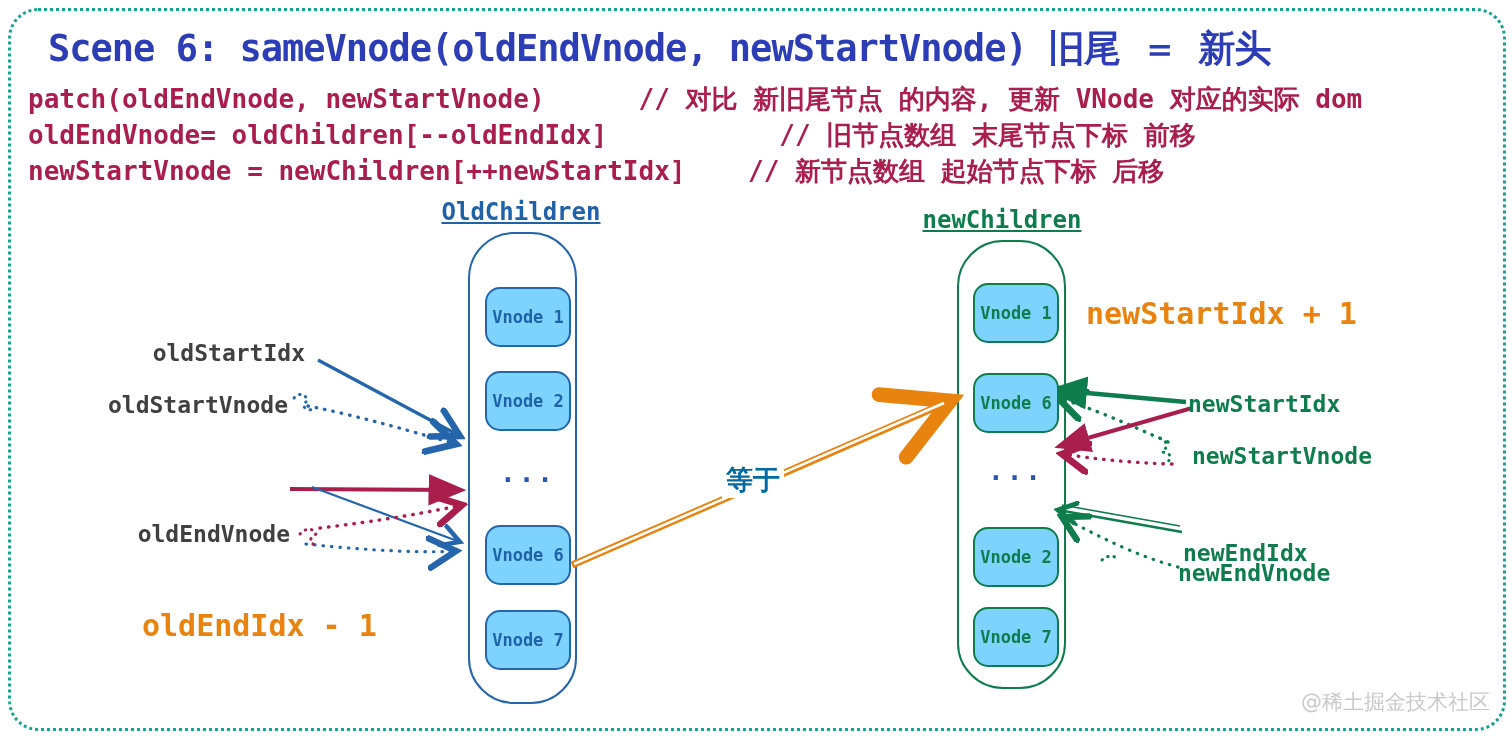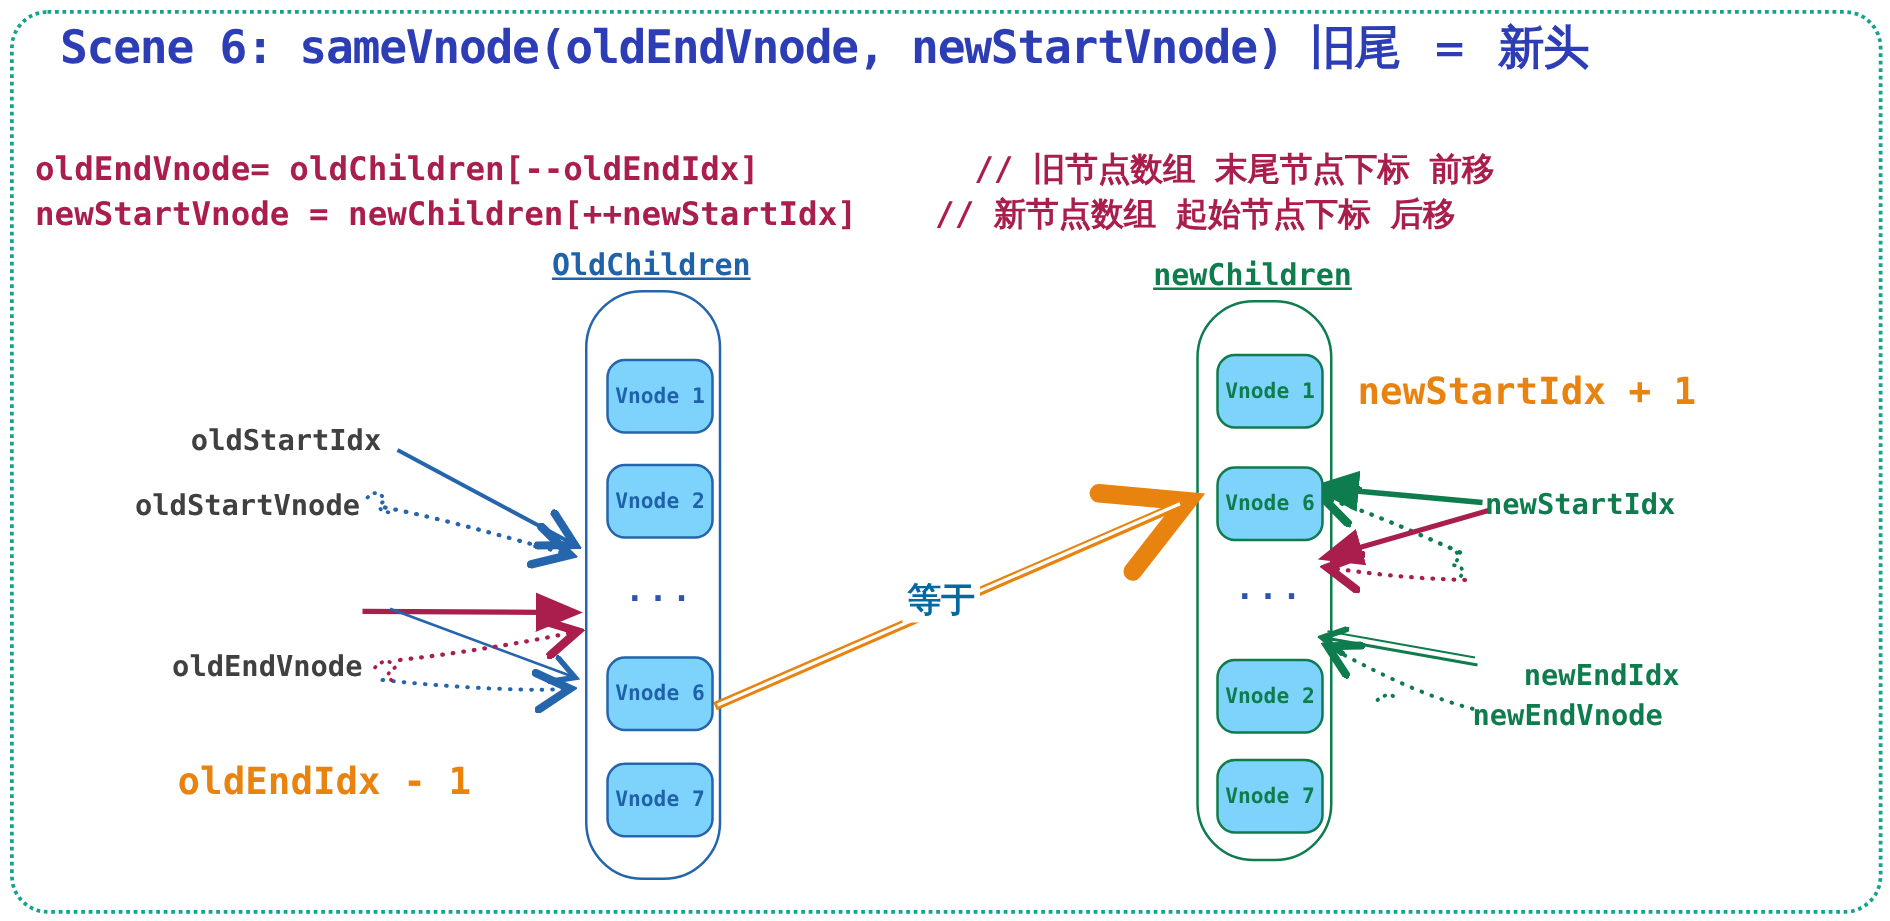--- a/index.html
+++ b/index.html
@@ -7,21 +7,21 @@
     position:relative;width:1512px;height:737px;background:#ffffff;
     font-family:"DejaVu Sans Mono","Liberation Mono",monospace;
     overflow:hidden;box-sizing:border-box;
   }
   #frame{
     position:absolute;left:8px;top:8px;width:1492px;height:717px;
     border:3.5px dotted #15a38f;border-radius:30px;pointer-events:none;
   }
   .abs{position:absolute;white-space:pre;}
   #title{
-    left:48px;top:13px;font-size:37px;font-weight:bold;color:#2d3db5;
+    left:48px;top:24px;font-size:37px;font-weight:bold;color:#2d3db5;
     letter-spacing:-1px;z-index:10;
   }
   .code-line{
     left:28px;font-size:26px;font-weight:bold;color:#aa1e4e;z-index:10;
   }
   .col-label{font-size:24px;font-weight:bold;z-index:10;text-align:center;width:160px;text-decoration:underline;}
   #old-col-label{left:441px;top:198px;color:#1f62aa;}
   #new-col-label{left:922px;top:206px;color:#0f7c4d;}
   .container-box{
     position:absolute;border-radius:46px;background:transparent;z-index:4;
@@ -56,20 +56,21 @@
 </style>
 </head>
 <body>
 
 <div id="stage">
 
   <div id="frame"></div>
 
   <div class="abs" id="title">Scene 6: sameVnode(oldEndVnode, newStartVnode) 旧尾 ＝ 新头</div>
 
+  <div class="abs code-line" style="top:82px;">patch(oldEndVnode, newStartVnode)      // 对比 新旧尾节点 的内容, 更新 VNode 对应的实际 dom</div>
   <div class="abs code-line" style="top:118px;">oldEndVnode= oldChildren[--oldEndIdx]           // 旧节点数组 末尾节点下标 前移</div>
   <div class="abs code-line" style="top:154px;">newStartVnode = newChildren[++newStartIdx]    // 新节点数组 起始节点下标 后移</div>
 
   <div class="abs col-label" id="old-col-label">OldChildren</div>
   <div class="container-box" id="old-container"></div>
   <div class="vnode-box vnode-old" style="top:287px;">Vnode 1</div>
   <div class="vnode-box vnode-old" style="top:371px;">Vnode 2</div>
   <div class="ellipsis" style="left:500px;top:458px;">...</div>
   <div class="vnode-box vnode-old" style="top:525px;">Vnode 6</div>
   <div class="vnode-box vnode-old" style="top:610px;">Vnode 7</div>
@@ -81,26 +82,28 @@
   <div class="ellipsis" style="left:988px;top:456px;">...</div>
   <div class="vnode-box vnode-new" style="top:527px;">Vnode 2</div>
   <div class="vnode-box vnode-new" style="top:607px;">Vnode 7</div>
 
   <div class="abs ptr-label ptr-blue" style="left:105px;top:340px;">oldStartIdx</div>
   <div class="abs ptr-label ptr-blue" style="left:88px;top:392px;">oldStartVnode</div>
   <div class="abs ptr-label ptr-blue" style="left:90px;top:521px;">oldEndVnode</div>
   <div class="abs orange-note" style="left:142px;top:608px;">oldEndIdx - 1</div>
 
   <div class="abs ptr-label ptr-green" style="left:1188px;top:391px;">newStartIdx</div>
-  <div class="abs ptr-label ptr-green" style="left:1183px;top:528px;margin-left:36px;">newEndIdx</div>
+  <div class="abs ptr-label ptr-green" style="left:1192px;top:443px;">newStartVnode</div>
+  <div class="abs ptr-label ptr-green" style="left:1183px;top:540px;">newEndIdx</div>
   <div class="abs ptr-label ptr-green" style="left:1178px;top:560px;">newEndVnode</div>
   <div class="abs orange-note" style="left:1086px;top:296px;">newStartIdx + 1</div>
 
   <div class="abs" id="equals-label">等于</div>
 
+  <div class="abs" id="watermark">@稀土掘金技术社区</div>
 
   <svg id="arrows" width="1512" height="737" viewBox="0 0 1512 737">
     <defs>
       <marker id="vBlue" viewBox="0 0 12 12" refX="10" refY="6" markerWidth="11" markerHeight="11" orient="auto">
         <path d="M1,1 L10,6 L1,11" fill="none" stroke="#2465ab" stroke-width="2.2" stroke-linecap="round"></path>
       </marker>
       <marker id="fCrimson" viewBox="0 0 12 12" refX="10" refY="6" markerWidth="9" markerHeight="9" orient="auto">
         <path d="M0,1 L12,6 L0,11 Z" fill="#aa1e4e"></path>
       </marker>
       <marker id="vCrimson" viewBox="0 0 12 12" refX="10" refY="6" markerWidth="10" markerHeight="10" orient="auto">

